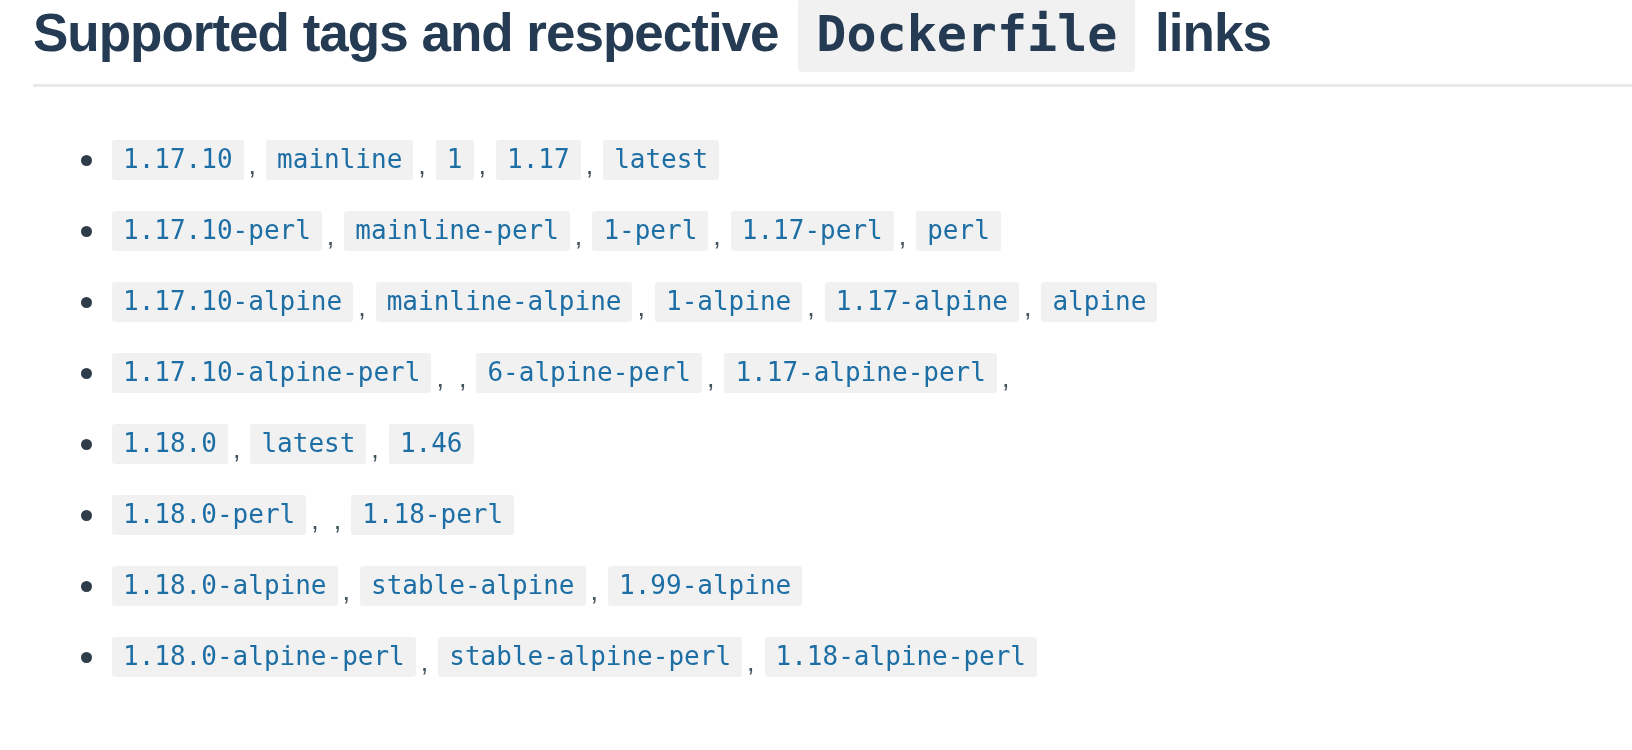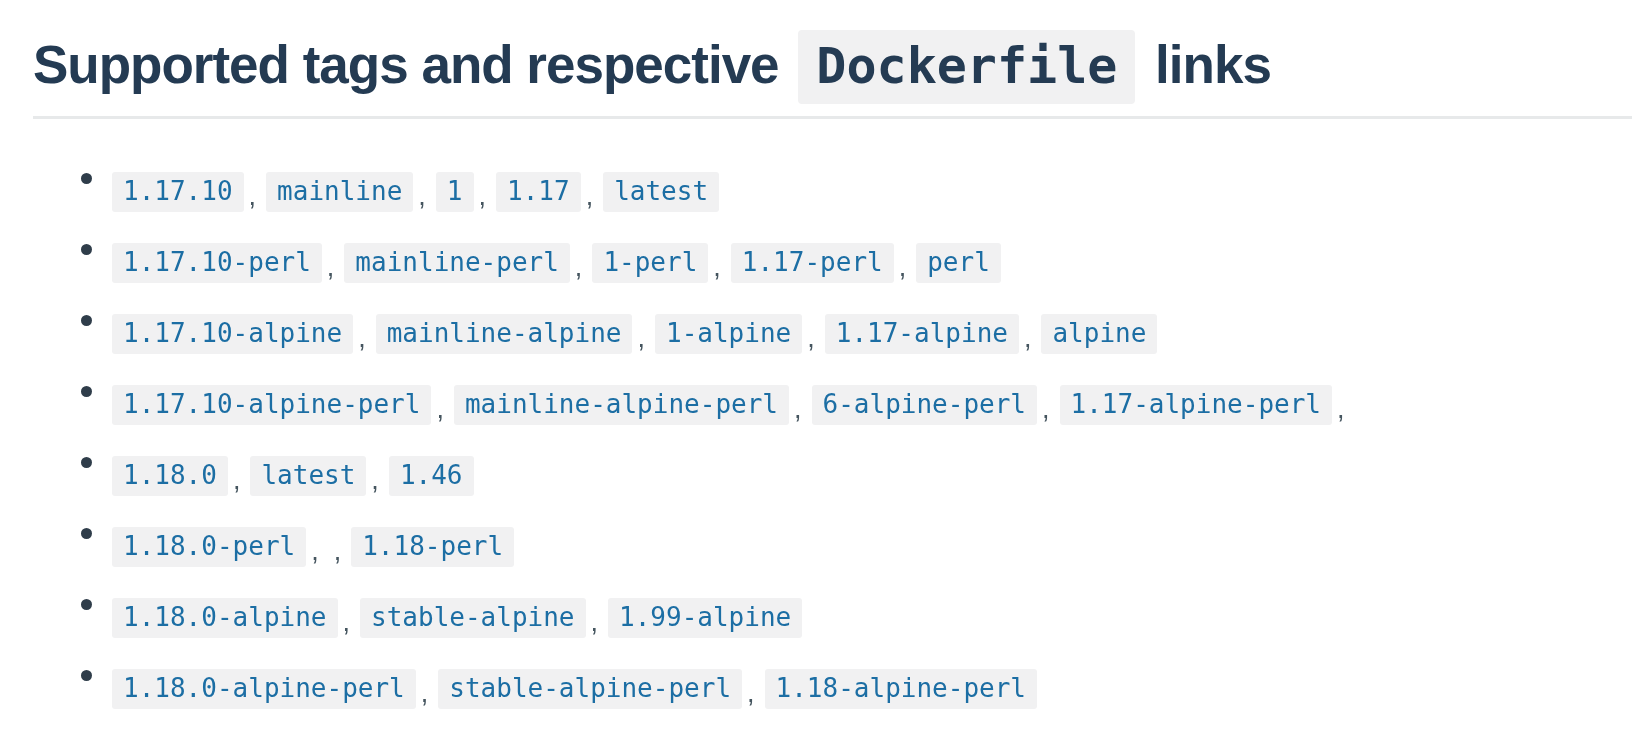--- a/index.html
+++ b/index.html
@@ -8,21 +8,21 @@
     background: #ffffff;
     width: 1632px;
     height: 750px;
     overflow: hidden;
     font-family: "Liberation Sans", sans-serif;
   }
   .page {
     width: 1632px;
     height: 750px;
     box-sizing: border-box;
-    padding-top: 32px;
+    padding-top: 0;
   }
   h1.doc-title {
     margin: 0 0 0 33px;
     font-size: 53px;
     line-height: 1.25;
     font-weight: bold;
     letter-spacing: -1px;
     color: #243b53;
     white-space: nowrap;
   }
@@ -43,20 +43,21 @@
     border: none;
     margin: 18px 0 0 33px;
   }
   ul.tag-list {
     list-style: none;
     margin: 54px 0 0 0;
     padding: 0 0 0 81px;
   }
   li.tag-row {
     display: flex;
+    align-items: center;
     margin-bottom: 33px;
     height: 38px;
     white-space: nowrap;
   }
   .bullet {
     width: 11px;
     height: 11px;
     border-radius: 50%;
     background: #2f3d4a;
     margin-right: 20px;
@@ -138,21 +139,20 @@
           <span class="sep">,</span>
           <code class="tag">alpine</code>
       </span>
     </li>
 
     <li class="tag-row">
       <span class="bullet"></span>
       <span class="row-content">
         <code class="tag">1.17.10-alpine-perl</code>
           <span class="sep">,</span>
-          <code class="tag">mainline-alpine-perl</code>
           <span class="sep">,</span>
           <code class="tag">6-alpine-perl</code>
           <span class="sep">,</span>
           <code class="tag">1.17-alpine-perl</code>
           <span class="sep">,</span>
       </span>
     </li>
 
     <li class="tag-row">
       <span class="bullet"></span>

